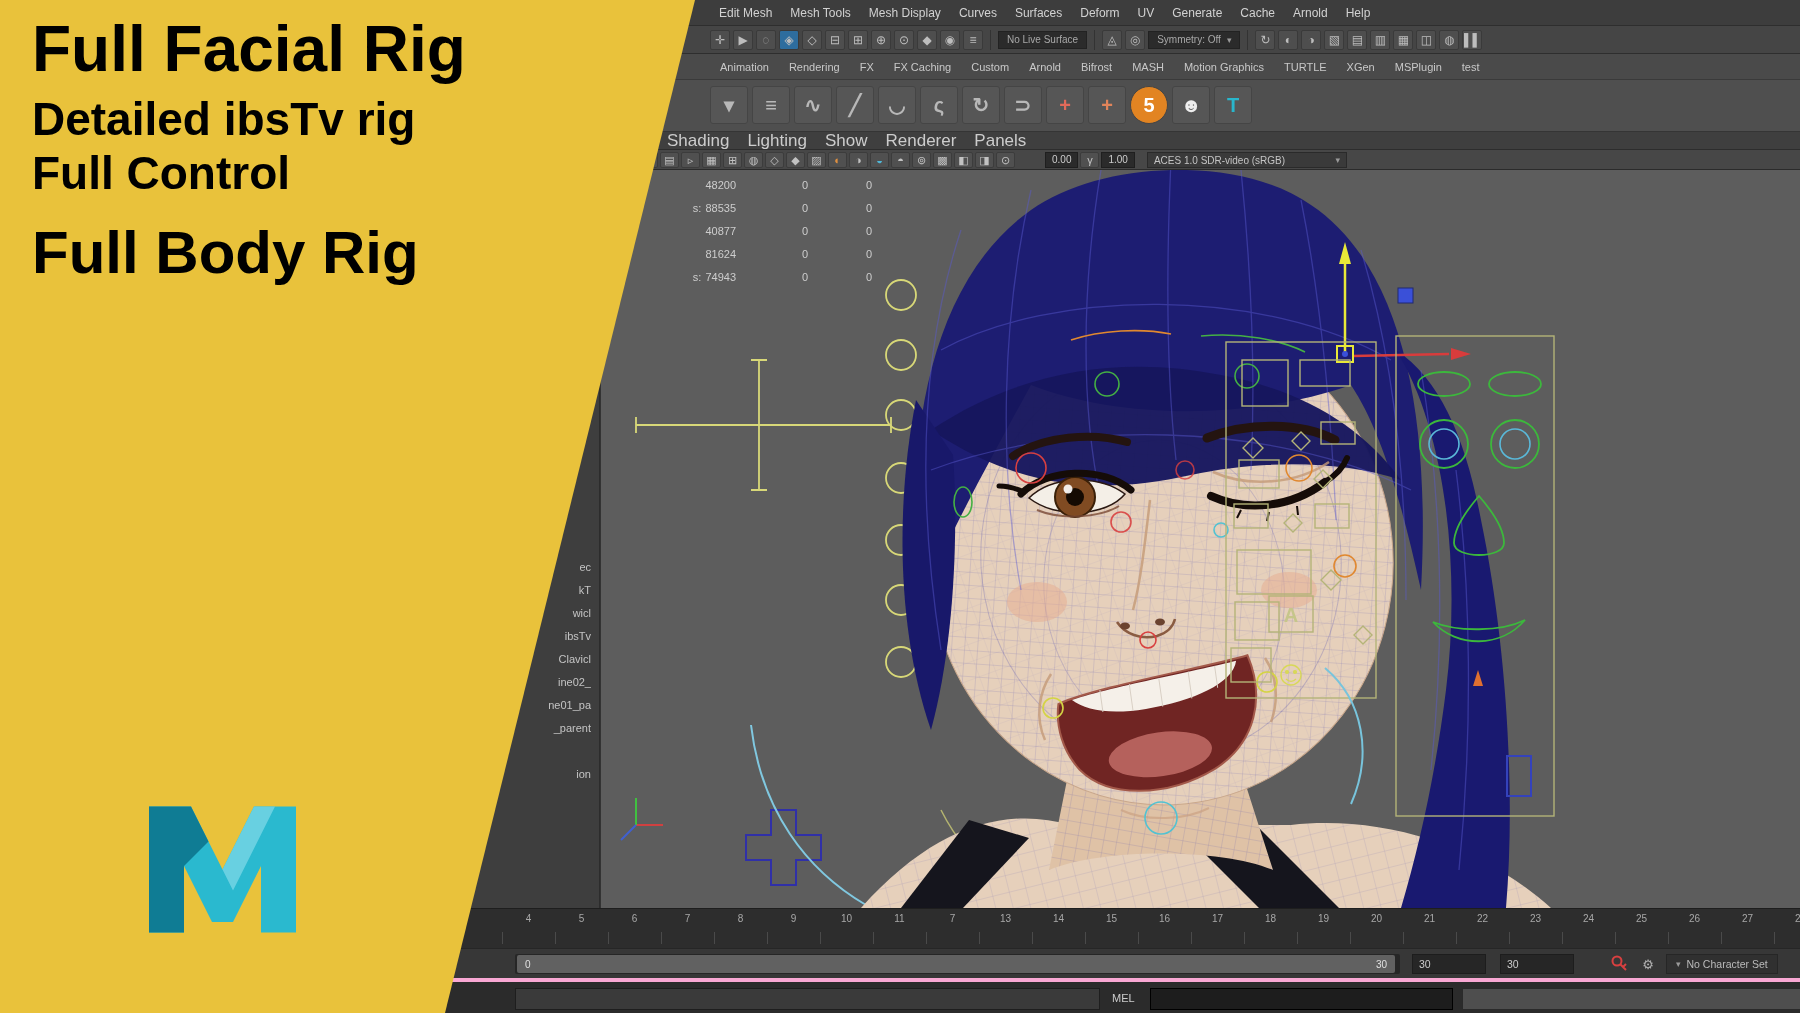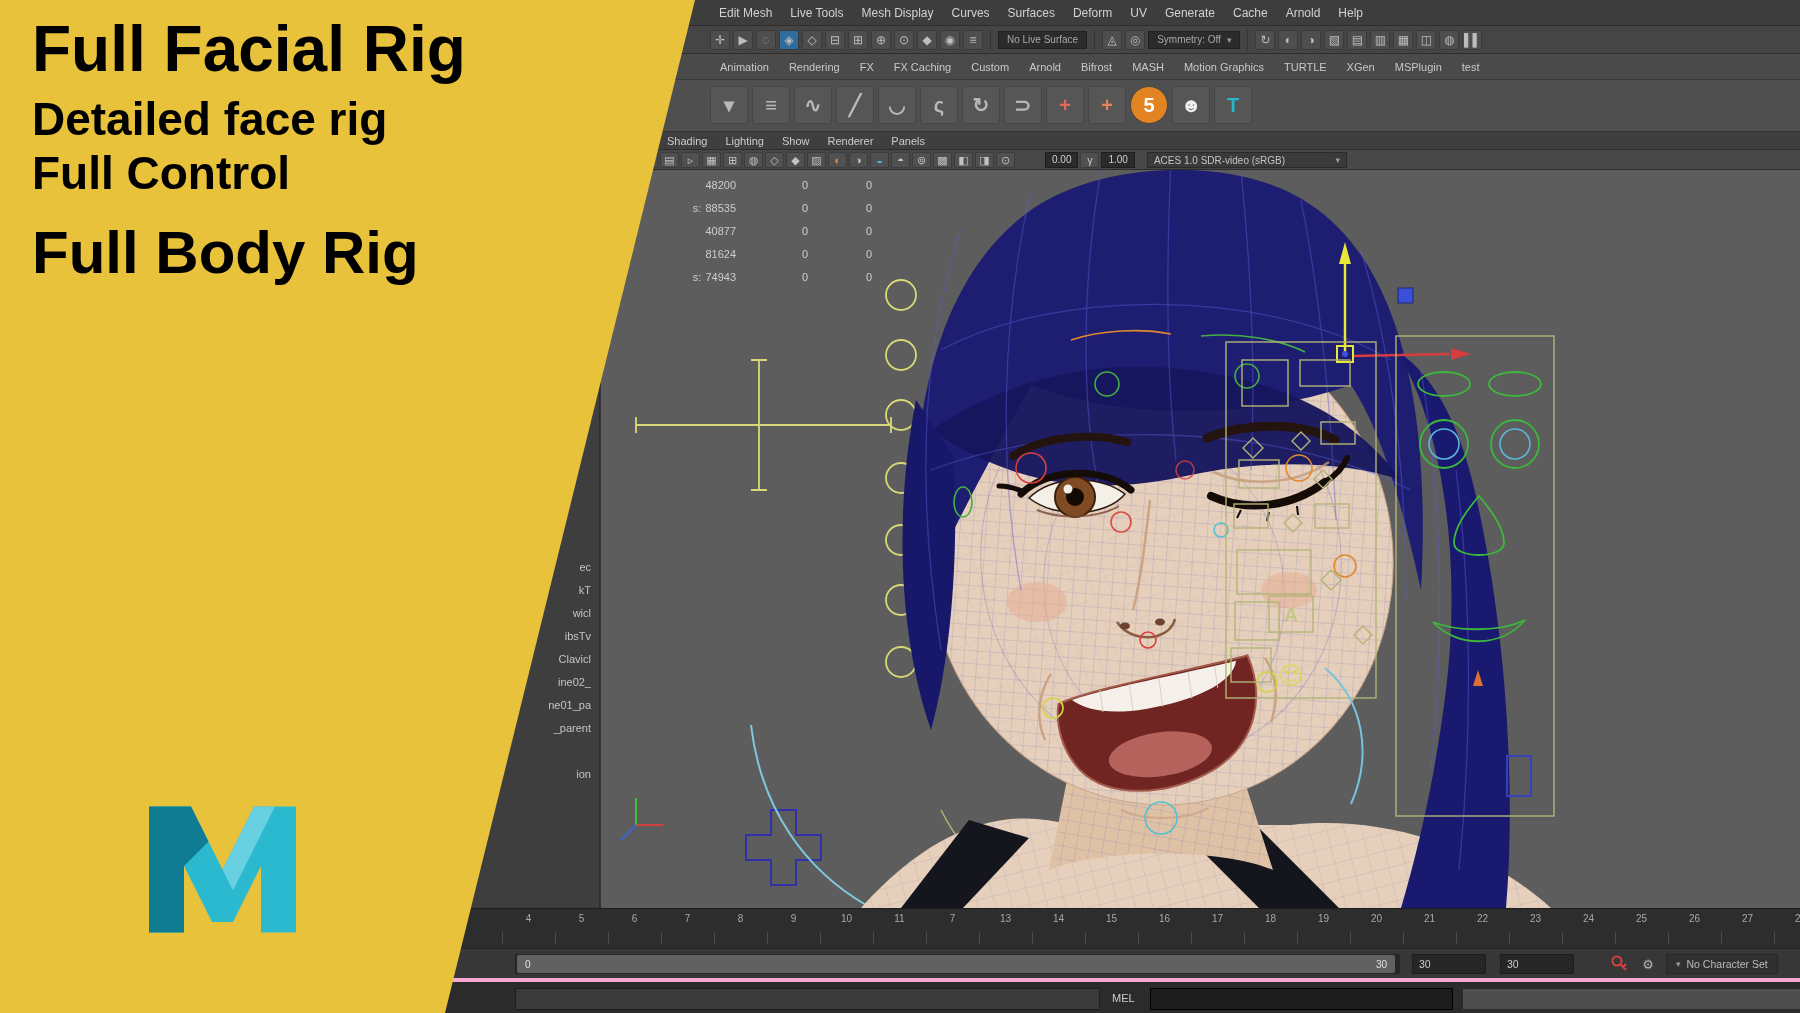--- a/index.html
+++ b/index.html
@@ -32,21 +32,21 @@
   
   .row-shelf { top:80px; height:52px; background:#4f4f4f; border-bottom:1px solid #353535; }
   .shelf-icons { position:absolute; left:700px; top:6px; display:flex; gap:4px; }
   .shelf-icon { width:38px; height:38px; display:flex; align-items:center; justify-content:center; font-size:20px;
                 color:#b8b8b8; background:#565656; border:1px solid #454545; border-radius:3px; }
   .shelf-icon .ig { font-weight:bold; }
 
   
   .row-panelmenu { top:132px; height:18px; background:#3f3f3f; border-bottom:1px solid #2d2d2d; }
   .pm-items { position:absolute; left:648px; top:0; height:100%; display:flex; align-items:center; }
-  .pm-item { padding:0 9px; font-size:11px; color:#cccccc; white-space:nowrap; }
+  .pm-item { padding:0 9px; font-size:17px; color:#cccccc; white-space:nowrap; }
 
   
   .row-vptoolbar { top:150px; height:20px; background:#474747; border-bottom:1px solid #2b2b2b; }
   .vpt-inner { position:absolute; left:608px; top:1px; height:18px; display:flex; align-items:center; gap:2px; }
   .vpt-icon { width:19px; height:16px; display:flex; align-items:center; justify-content:center; font-size:11px;
               color:#c2c2c2; background:#505050; border:1px solid #3c3c3c; border-radius:2px; flex:0 0 auto; }
   .vtf { height:16px; background:#2b2b2b; border:1px solid #1f1f1f; color:#cccccc; font-size:10px; line-height:14px;
          padding:0 6px; white-space:nowrap; }
   .colorspace { display:flex; align-items:center; justify-content:space-between; width:200px; height:16px;
                 background:#3a3a3a; border:1px solid #2a2a2a; color:#c4c4c4; font-size:10px; padding:0 6px; }
@@ -110,21 +110,21 @@
   .maya-logo { position:absolute; left:135px; top:782px; }
 </style>
 </head>
 <body>
 
 <div class="stage">
 
   <div class="row row-menubar">
     <div class="menu-items">
         <span class="menu-item">Edit Mesh</span>
-        <span class="menu-item">Live Tools</span>
+        <span class="menu-item">Mesh Tools</span>
         <span class="menu-item">Mesh Display</span>
         <span class="menu-item">Curves</span>
         <span class="menu-item">Surfaces</span>
         <span class="menu-item">Deform</span>
         <span class="menu-item">UV</span>
         <span class="menu-item">Generate</span>
         <span class="menu-item">Cache</span>
         <span class="menu-item">Arnold</span>
         <span class="menu-item">Help</span>
       </div>
@@ -661,21 +661,21 @@
 
   <div class="row row-cmd">
     <div class="helpline"></div>
     <span class="mel-label">MEL</span>
     <input class="mel-input" style="">
     <div class="mel-results"></div>
   </div>
 
   <div class="banner">
     <div class="t b-title">Full Facial Rig</div>
-    <div class="t b-sub1">Detailed face rig</div>
+    <div class="t b-sub1">Detailed ibsTv rig</div>
     <div class="t b-sub2">Full Control</div>
     <div class="t b-title2">Full Body Rig</div>
     <svg class="maya-logo" width="175" height="175" viewBox="0 0 100 100">
       <path d="M8 14 L32 14 L50 50 L68 14 L92 14 L92 86 L72 86 L72 48 L56 80 L44 80 L28 48 L28 86 L8 86 Z" fill="#2ab9cf"></path>
       <path d="M8 14 L32 14 L42 34 L28 48 L28 86 L8 86 Z" fill="#0f7c94"></path>
       <path d="M50 50 L68 14 L80 14 L56 62 Z" fill="#6fd3e2" opacity="0.9"></path>
     </svg>
   </div>
 
 </div>

